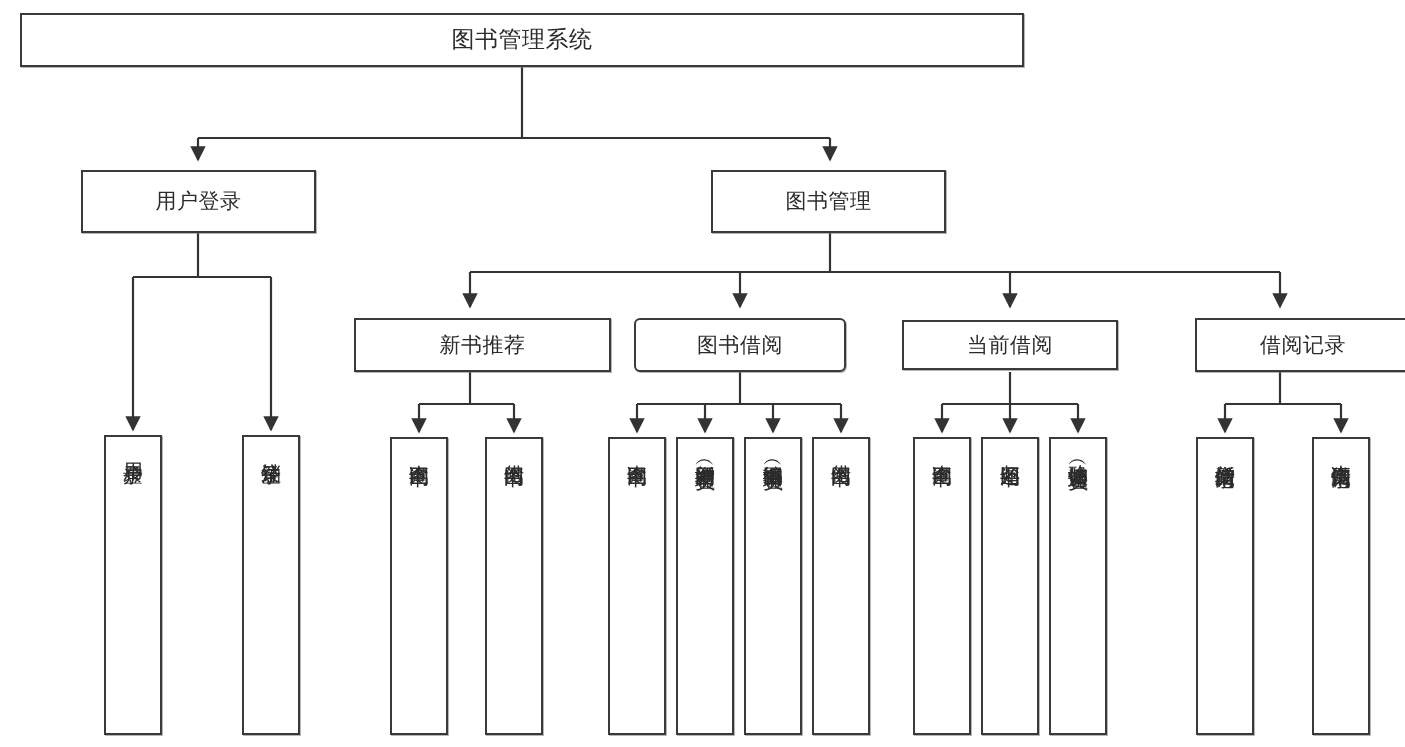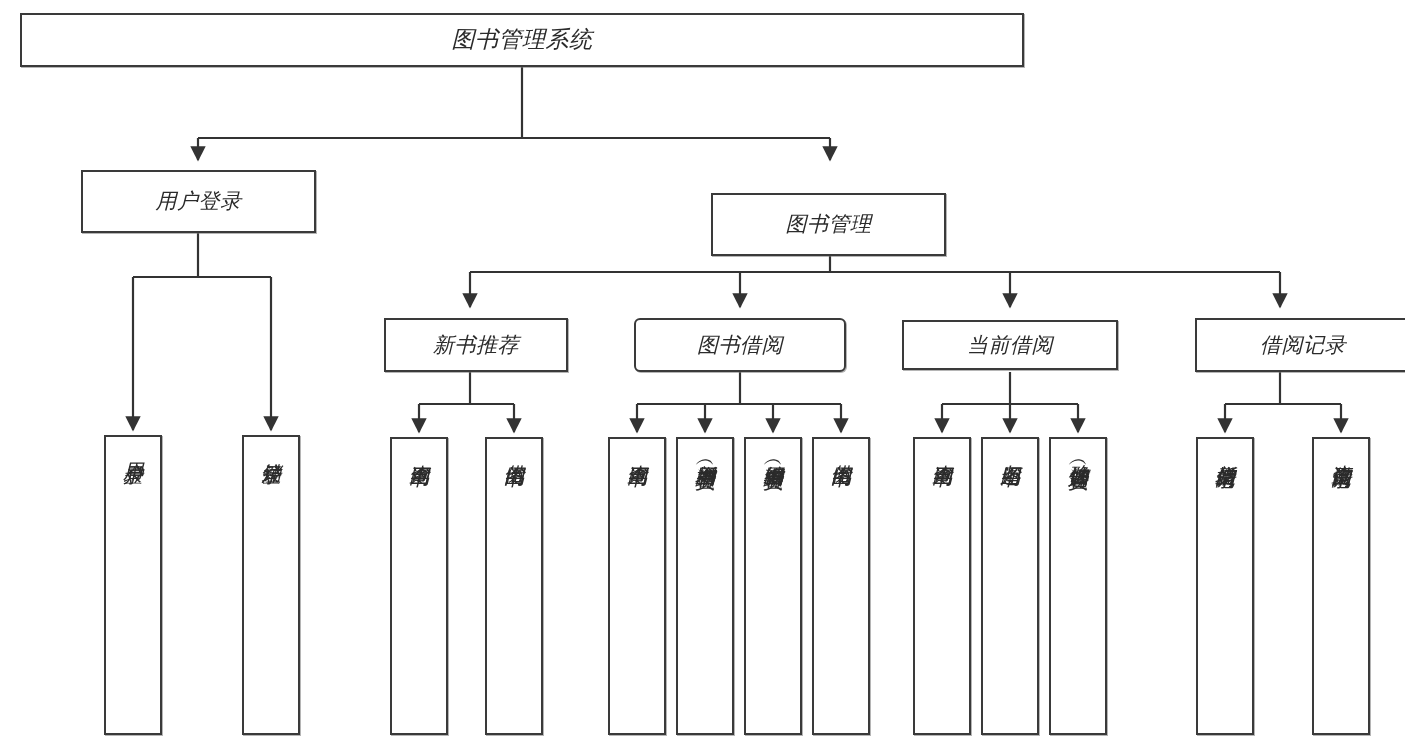--- a/index.html
+++ b/index.html
@@ -35,21 +35,20 @@
     align-items: center;
     justify-content: center;
     color: #2b2b2b;
     box-shadow: 1px 1px 0 rgba(120,120,120,0.55);
   }
   .node .label {
     display: block;
     text-align: right;
     line-height: 1.18;
     letter-spacing: 0.5px;
-    font-style: italic;
   }
   .node-root .label { font-size: 23px; }
   .node-l2 .label { font-size: 21px; }
   .node-l3 .label { font-size: 21px; }
   .node-leaf {
     border-width: 2px;
   }
   .node-leaf .label {
     font-size: 20px;
     writing-mode: vertical-rl;
@@ -129,25 +128,25 @@
     </g>
   </svg>
 
   <div class="node node-root" style="left:20px; top:13px; width:1004px; height:54px;">
     <span class="label">图书管理系统</span>
   </div>
 
   <div class="node node-l2" style="left:81px; top:170px; width:235px; height:63px;">
     <span class="label">用户登录</span>
   </div>
-  <div class="node node-l2" style="left:711px; top:170px; width:235px; height:63px;margin-top:23px;">
+  <div class="node node-l2" style="left:711px; top:170px; width:235px; height:63px;">
     <span class="label">图书管理</span>
   </div>
 
-  <div class="node node-l3" style="left:384px; top:318px; width:184px; height:54px;">
+  <div class="node node-l3" style="left:354px; top:318px; width:257px; height:54px;">
     <span class="label">新书推荐</span>
   </div>
   <div class="node node-l3" style="left:634px; top:318px; width:212px; height:54px;border-radius:6px;">
     <span class="label">图书借阅</span>
   </div>
   <div class="node node-l3" style="left:902px; top:320px; width:216px; height:50px;">
     <span class="label">当前借阅</span>
   </div>
   <div class="node node-l3" style="left:1172px; top:318px; width:216px; height:54px;margin-left:23px;">
     <span class="label">借阅记录</span>

